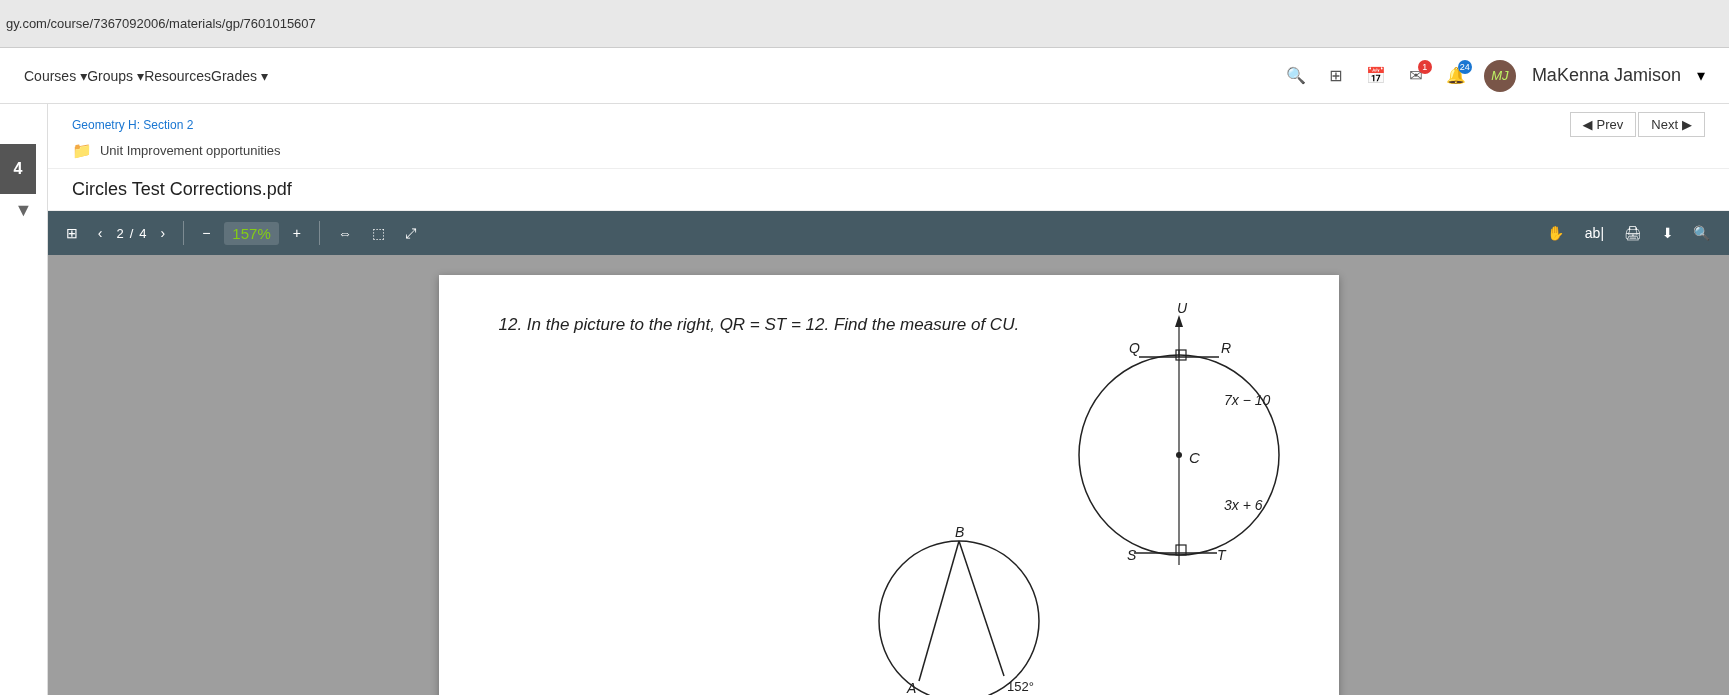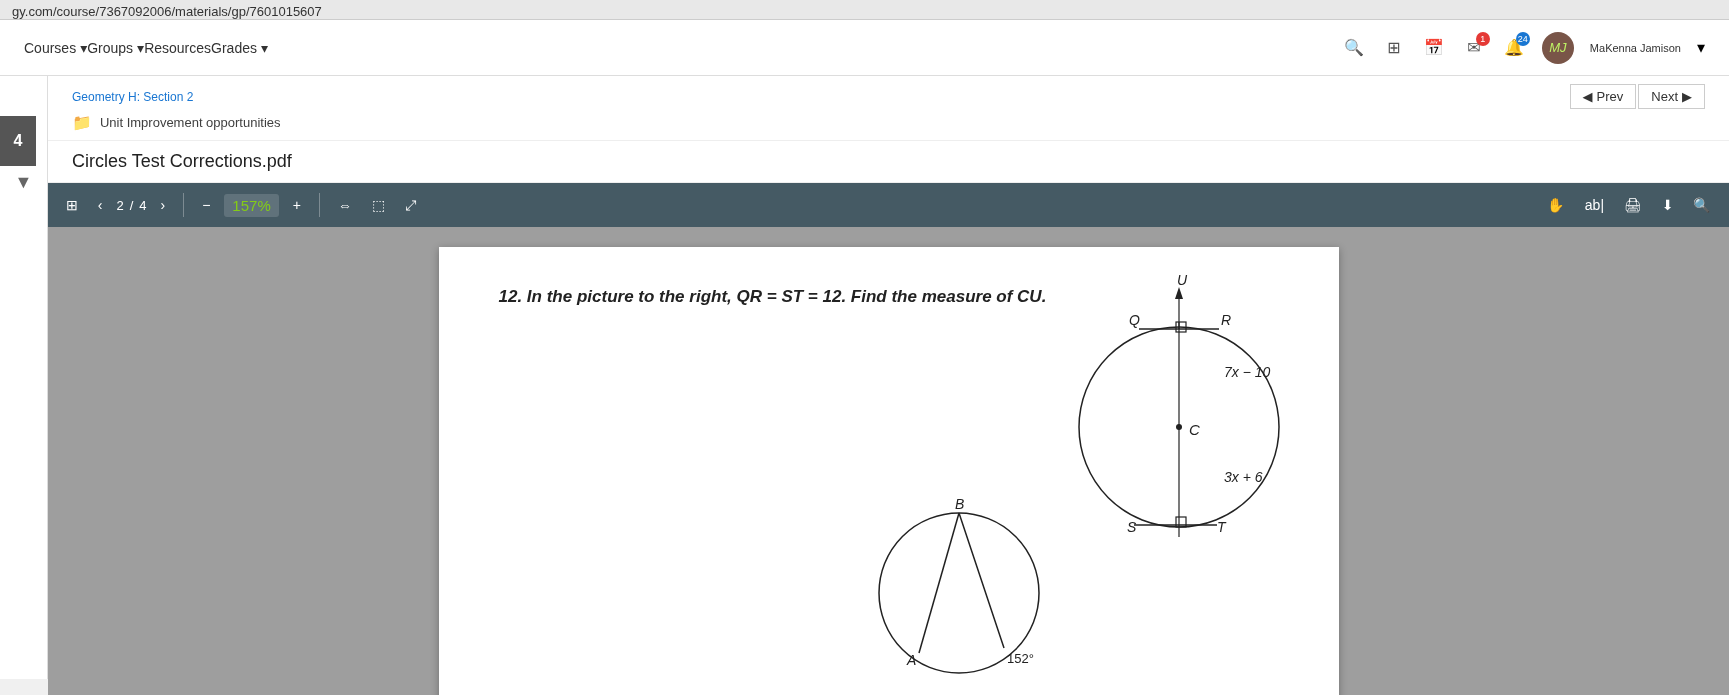--- a/index.html
+++ b/index.html
@@ -1,24 +1,24 @@
 <!DOCTYPE html>
 <html><head>
   <meta charset="utf-8">
   <style>
     * { box-sizing: border-box; margin: 0; padding: 0; }
     body { font-family: Arial, sans-serif; background: #f0f0f0; width: 1729px; height: 695px; overflow: hidden; position: relative; }
 
     
     .browser-bar {
       background: #e8e8e8;
-      height: 20px;
-      display: flex;
-      align-items: flex-end;
-      padding: 0 12px;
+      height: 48px;
+      display: flex;
+      align-items: center;
+      padding: 0 6px;
       border-bottom: 1px solid #ccc;
       font-size: 13px;
       color: #333;
     }
 
     
     .nav-bar {
       background: #fff;
       height: 56px;
       display: flex;
@@ -73,21 +73,21 @@
       border-radius: 50%;
       background: #795548;
       display: flex;
       align-items: center;
       justify-content: center;
       color: #bef264;
       font-size: 13px;
       font-style: italic;
     }
     .user-name {
-      font-size: 11px;
+      font-size: 18px;
       color: #333;
     }
 
     
     .main-content {
       display: flex;
       height: calc(695px - 36px - 56px);
     }
 
     
@@ -263,21 +263,20 @@
       padding: 40px 60px;
       position: relative;
       box-shadow: 0 2px 8px rgba(0,0,0,0.3);
     }
 
     .problem-text {
       font-size: 17px;
       color: #222;
       margin-bottom: 20px;
       font-style: italic;
-      font-weight: bold;
     }
 
     
     .diagram-container {
       position: absolute;
       right: 40px;
       top: 20px;
     }
 
     svg text {

